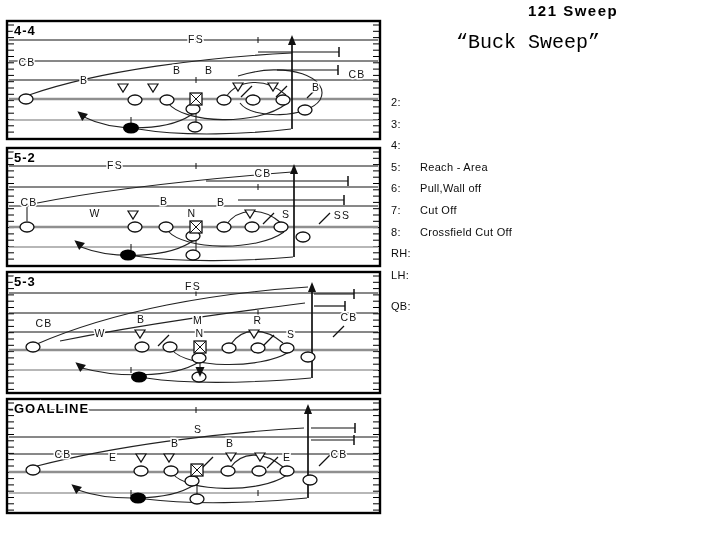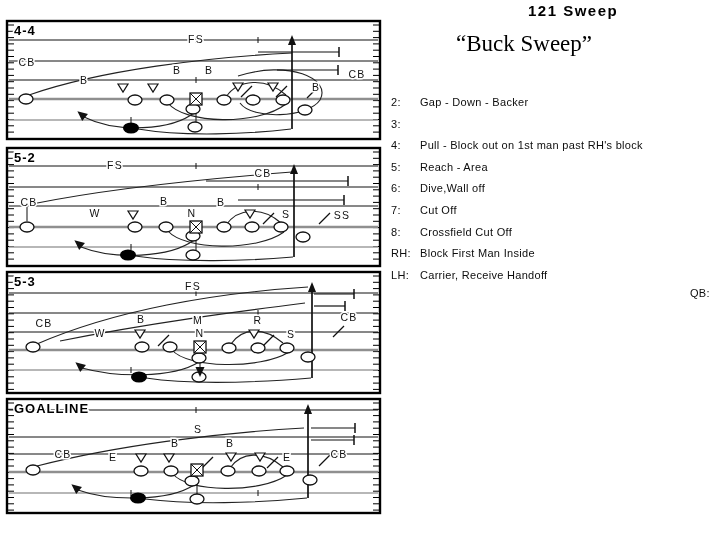--- a/index.html
+++ b/index.html
@@ -2,26 +2,26 @@
 <html><head>
 <meta charset="utf-8">
 <style>
   html,body{margin:0;padding:0;background:#fff;}
   body{width:720px;height:540px;position:relative;overflow:hidden;
        font-family:"Liberation Sans",sans-serif;}
   .stage{position:absolute;left:0;top:0;width:720px;height:540px;}
   #diagram-svg{position:absolute;left:0;top:0;}
   .title{position:absolute;left:528px;top:2px;font-size:15px;font-weight:bold;
          letter-spacing:1.5px;color:#000;white-space:nowrap;text-align:center;}
-  .subtitle{position:absolute;left:456px;top:31px;font-size:23px;
-            font-family:Liberation Serif, serif;color:#000;white-space:nowrap;}
+  .subtitle{position:absolute;left:456px;top:31px;font-size:20px;
+            font-family:Liberation Mono, monospace;color:#000;white-space:nowrap;}
   .assignments{position:absolute;left:391px;top:92px;width:328px;
                font-size:11px;letter-spacing:.3px;color:#0d0d0d;}
   .arow{display:flex;line-height:21.6px;white-space:nowrap;}
-  .arow.multi{line-height:14.5px;margin-top:0;justify-content:flex-end;}
+  .arow.multi{line-height:14.5px;margin-top:13px;}
   .akey{flex:0 0 29px;}
 </style>
 </head>
 <body>
 
 <div class="stage">
   <svg id="diagram-svg" width="720" height="540" viewBox="0 0 720 540">
       <g>
         <rect x="7" y="21" width="373" height="118" fill="none" stroke="#000000" stroke-width="2.4"></rect>
         <line x1="7" y1="25" x2="14" y2="25" stroke="#000000" stroke-width="1"></line>
@@ -379,50 +379,46 @@
         <text x="287" y="461" font-size="10.5" letter-spacing="1.2" text-anchor="middle" fill="#111111" stroke="#ffffff" stroke-width="3" paint-order="stroke" font-family="&quot;Liberation Sans&quot;,sans-serif">E</text>
         <text x="339" y="458" font-size="10.5" letter-spacing="1.2" text-anchor="middle" fill="#111111" stroke="#ffffff" stroke-width="3" paint-order="stroke" font-family="&quot;Liberation Sans&quot;,sans-serif">CB</text>
         <text x="14" y="413" font-size="13" font-weight="bold" letter-spacing="1" fill="#000" stroke="#ffffff" stroke-width="3" paint-order="stroke" font-family="&quot;Liberation Sans&quot;,sans-serif">GOALLINE</text>
       </g>
     </svg>
   <div class="title">121 Sweep</div>
   <div class="subtitle">“Buck Sweep”</div>
   <div class="assignments">
       <div class="arow">
         <span class="akey">2:</span>
-        <span>Gap -  Down - Backer</span>
       </div>
       <div class="arow">
         <span class="akey">3:</span>
       </div>
       <div class="arow">
         <span class="akey">4:</span>
-        <span>Pull - Block out on 1st man past RH's block</span>
       </div>
       <div class="arow">
         <span class="akey">5:</span>
         <span>Reach - Area</span>
       </div>
       <div class="arow">
         <span class="akey">6:</span>
-        <span>Dive,Wall off</span>
+        <span>Pull,Wall off</span>
       </div>
       <div class="arow">
         <span class="akey">7:</span>
         <span>Cut Off</span>
       </div>
       <div class="arow">
         <span class="akey">8:</span>
         <span>Crossfield Cut Off</span>
       </div>
       <div class="arow">
         <span class="akey">RH:</span>
-        <span>Block First Man Inside</span>
       </div>
       <div class="arow">
         <span class="akey">LH:</span>
-        <span>Carrier, Receive Handoff</span>
       </div>
       <div class="arow multi">
         <span class="akey">QB:</span>
       </div>
     </div>
 </div>
 
 </body></html>

